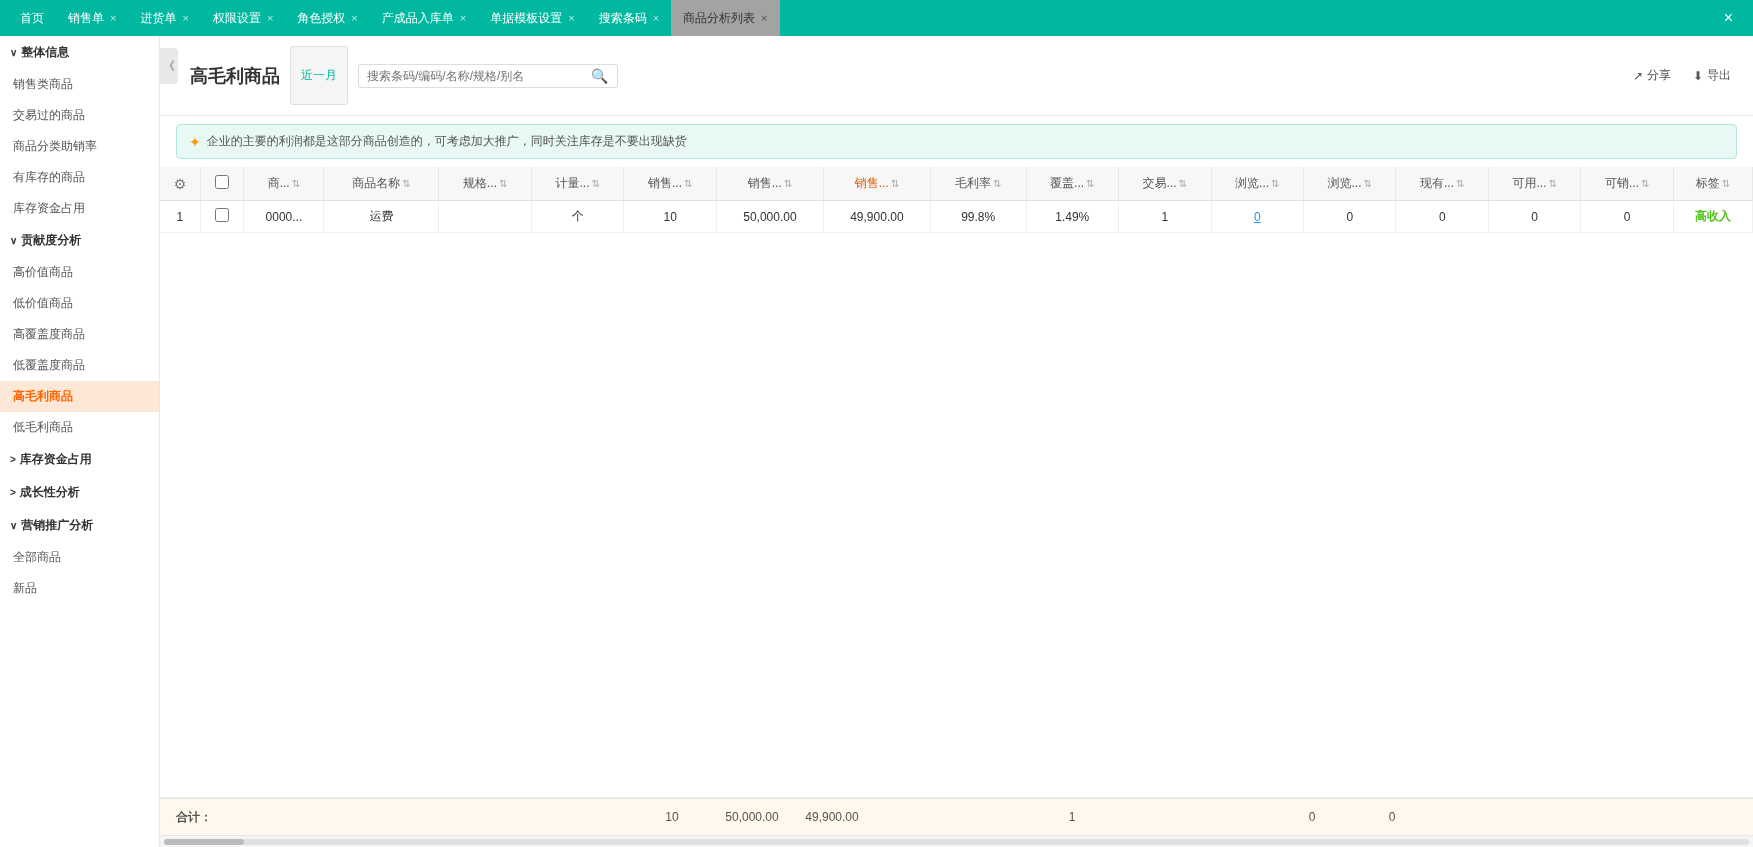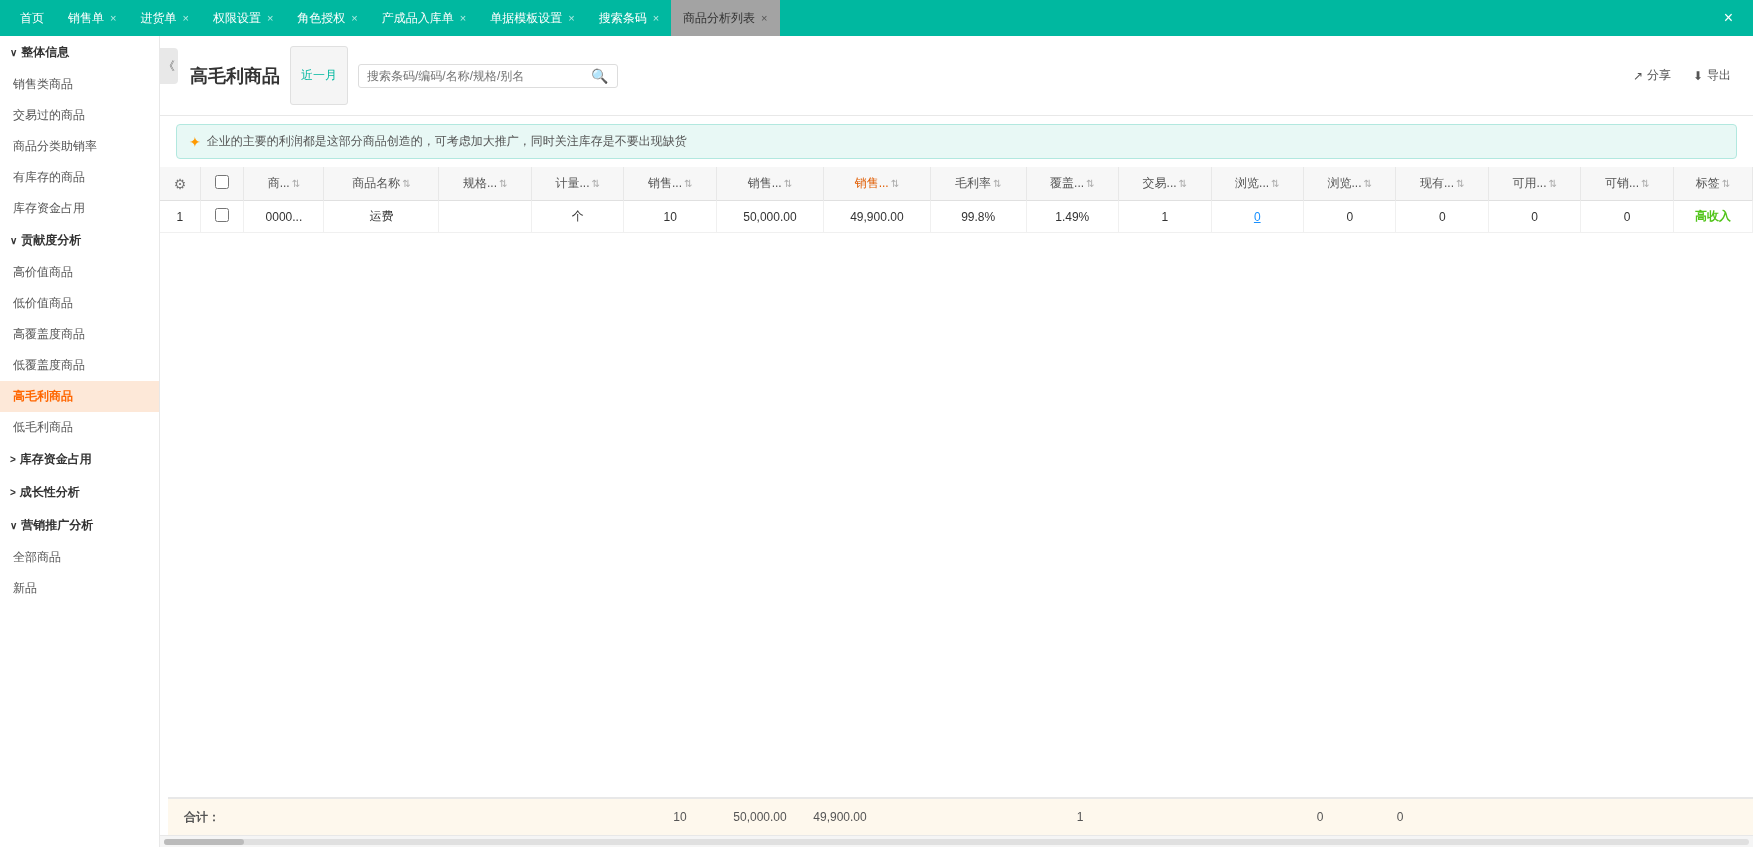--- a/index.html
+++ b/index.html
@@ -208,21 +208,20 @@
     .footer-total {
       background: #fef8ed;
       border-top: 2px solid #e8e8e8;
       display: flex;
       align-items: center;
       padding: 8px 16px;
       font-size: 12px;
       color: #555;
       min-height: 38px;
       flex-shrink: 0;
-      margin-left: 8px;
     }
     .footer-total .total-label { margin-right: 20px; font-weight: bold; }
     .footer-total .total-values {
       display: flex;
       gap: 0;
     }
     .footer-val { padding: 0 6px; min-width: 80px; text-align: center; }
 
     
     .scrollbar-container {

